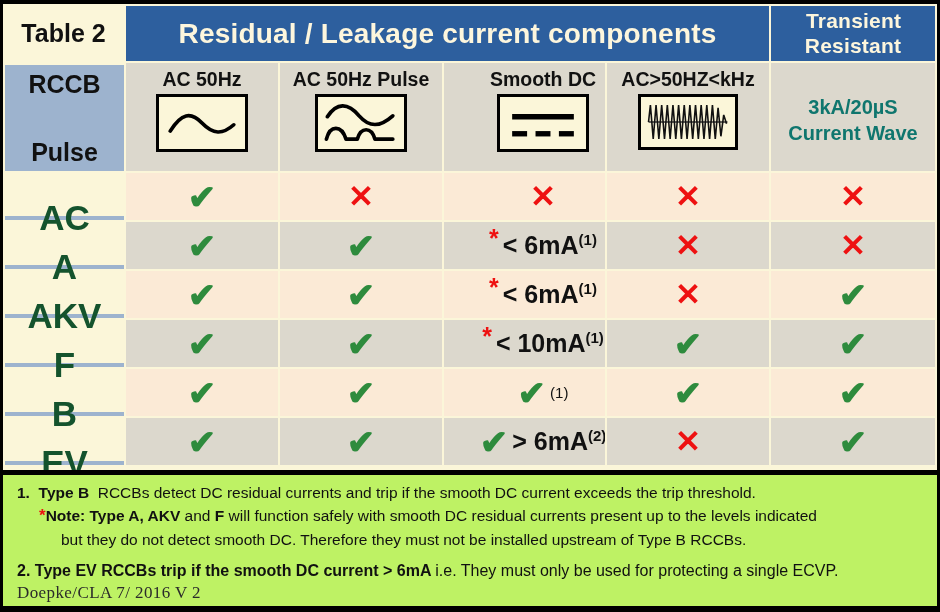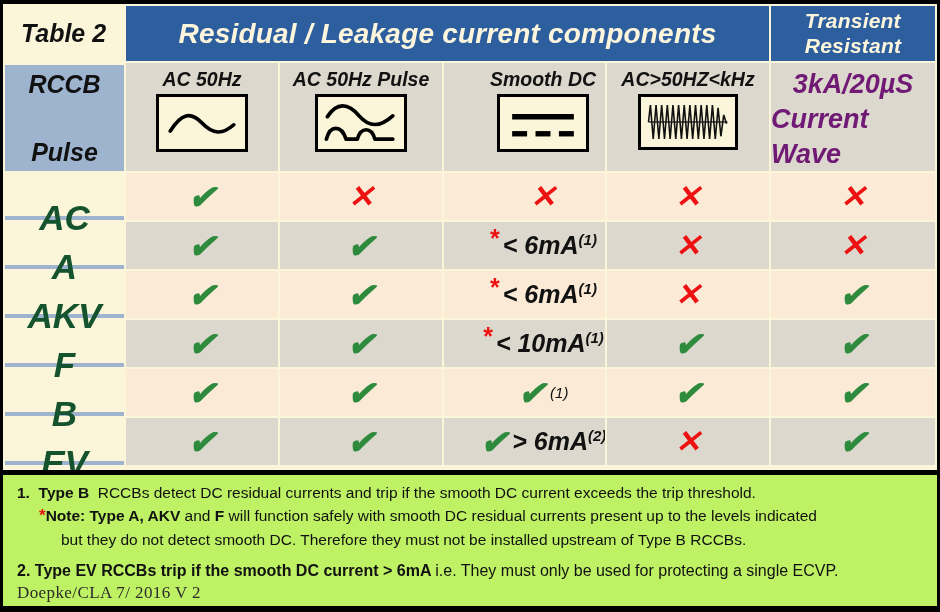--- a/index.html
+++ b/index.html
@@ -25,23 +25,22 @@
     display: flex;
     flex-direction: column;
   }
 
   
   .row { display: flex; width: 100%; }
   .cell {
     display: flex;
     align-items: center;
     justify-content: center;
-    text-align: left;
+    text-align: right;
     position: relative;
-    font-style: italic;
   }
 
   
   .c0 { width: 121px; flex: 0 0 121px; }
   .c1 { width: 154px; flex: 0 0 154px; }
   .c2 { width: 164px; flex: 0 0 164px; }
   .c3 { width: 163px; flex: 0 0 163px; padding-left: 37px; }
   .c4 { width: 164px; flex: 0 0 164px; }
   .c5 { width: 168px; flex: 0 0 168px; }
 
@@ -95,23 +94,23 @@
     font-size: 25px;
     font-weight: bold;
     color: #111;
     line-height: 1.12;
     border-bottom: 2px solid #fbf6d9;
     border-top: 2px solid #fbf6d9;
     border-left: 2px solid #fbf6d9;
     gap: 40px;
   }
   .twoline {
-    font-size: 27px;
-    font-weight: bold;
-    color: #701a75;
+    font-size: 20px;
+    font-weight: bold;
+    color: #0f766e;
     line-height: 1.3;
     justify-content: center;
     flex-direction: column;
   }
 
   
   .wbox {
     background: #fbf6d9;
     border: 3px solid #000;
     display: block;

